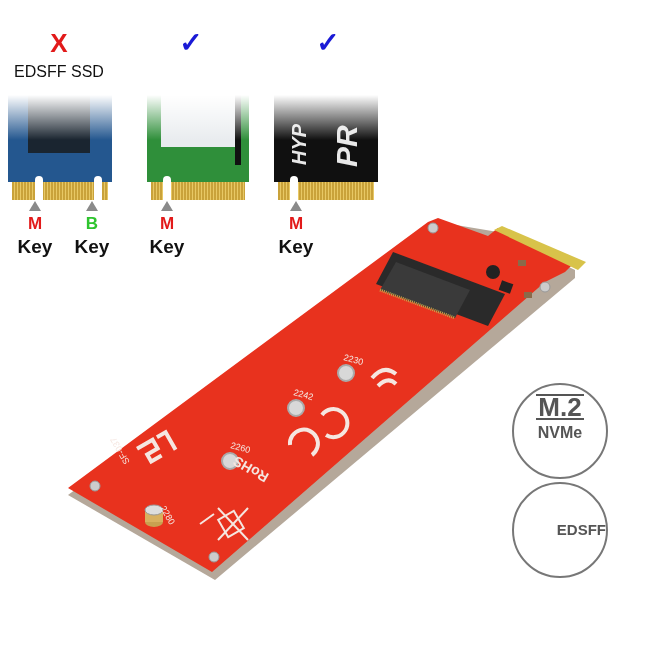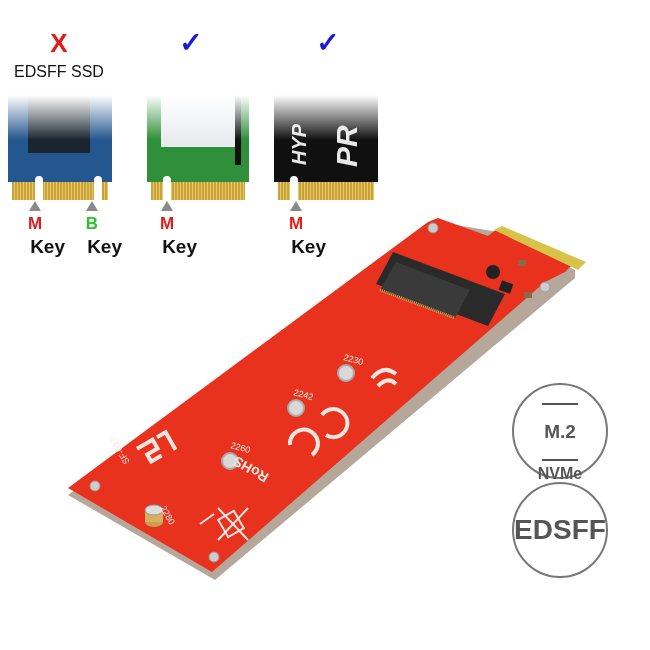--- a/index.html
+++ b/index.html
@@ -32,32 +32,32 @@
   .card-ahci { left: 274px; width: 104px; }
   .card-ahci .pcb { background: #101010; }
   .card-ahci .brand { position: absolute; color: #e8e8e8; font-weight: bold; font-style: italic;
     font-size: 20px; transform: rotate(-90deg); transform-origin: left top; }
 
   .key-arrow { position: absolute; top: 201px; width: 0; height: 0;
     border-left: 6px solid transparent; border-right: 6px solid transparent; border-bottom: 10px solid #8a8a8a; }
   .key-letter { position: absolute; top: 214px; font-size: 17px; font-weight: bold; width: 30px; text-align: center; }
   .key-letter.m { color: #e21a1a; }
   .key-letter.b { color: #2ec42e; }
-  .key-word { position: absolute; top: 236px; font-size: 19px; font-weight: bold; color: #111; width: 60px; text-align: right; }
+  .key-word { position: absolute; top: 236px; font-size: 19px; font-weight: bold; color: #111; width: 60px; text-align: center; }
 
   .board-wrap { position: absolute; left: 0; top: 0; width: 650px; height: 650px; }
 
   .badge { position: absolute; width: 96px; height: 96px; border: 2px solid #777;
     border-radius: 50%; background: #fff; text-align: center; color: #555; font-family: "Liberation Sans", sans-serif; }
   .badge-m2 { left: 512px; top: 383px; }
-  .badge-m2 .big { font-size: 19px; font-weight: bold; margin-top: 18px; display: inline-block;
-    border-top: 2px solid #555; border-bottom: 2px solid #555; line-height: 22px; padding: 16px 2px; }
+  .badge-m2 .big { font-size: 26px; font-weight: bold; margin-top: 9px; display: inline-block;
+    border-top: 2px solid #555; border-bottom: 2px solid #555; line-height: 22px; padding: 0 2px; }
   .badge-m2 .small { font-size: 16px; font-weight: bold; margin-top: 4px; }
   .badge-edsff { left: 512px; top: 482px; }
-  .badge-edsff .big { font-size: 28px; font-weight: bold; line-height: 92px; }
+  .badge-edsff .big { font-size: 15px; font-weight: bold; line-height: 92px; text-align: right; }
 </style>
 </head>
 <body>
 
 <div class="compat-col" style="left:14px;width:90px;">
   <div class="mark x">X</div>
   <div class="ssd-label"><span>EDSFF SSD</span></div>
 </div>
 <div class="compat-col" style="left:124px;width:134px;">
   <div class="mark check">✓</div>

